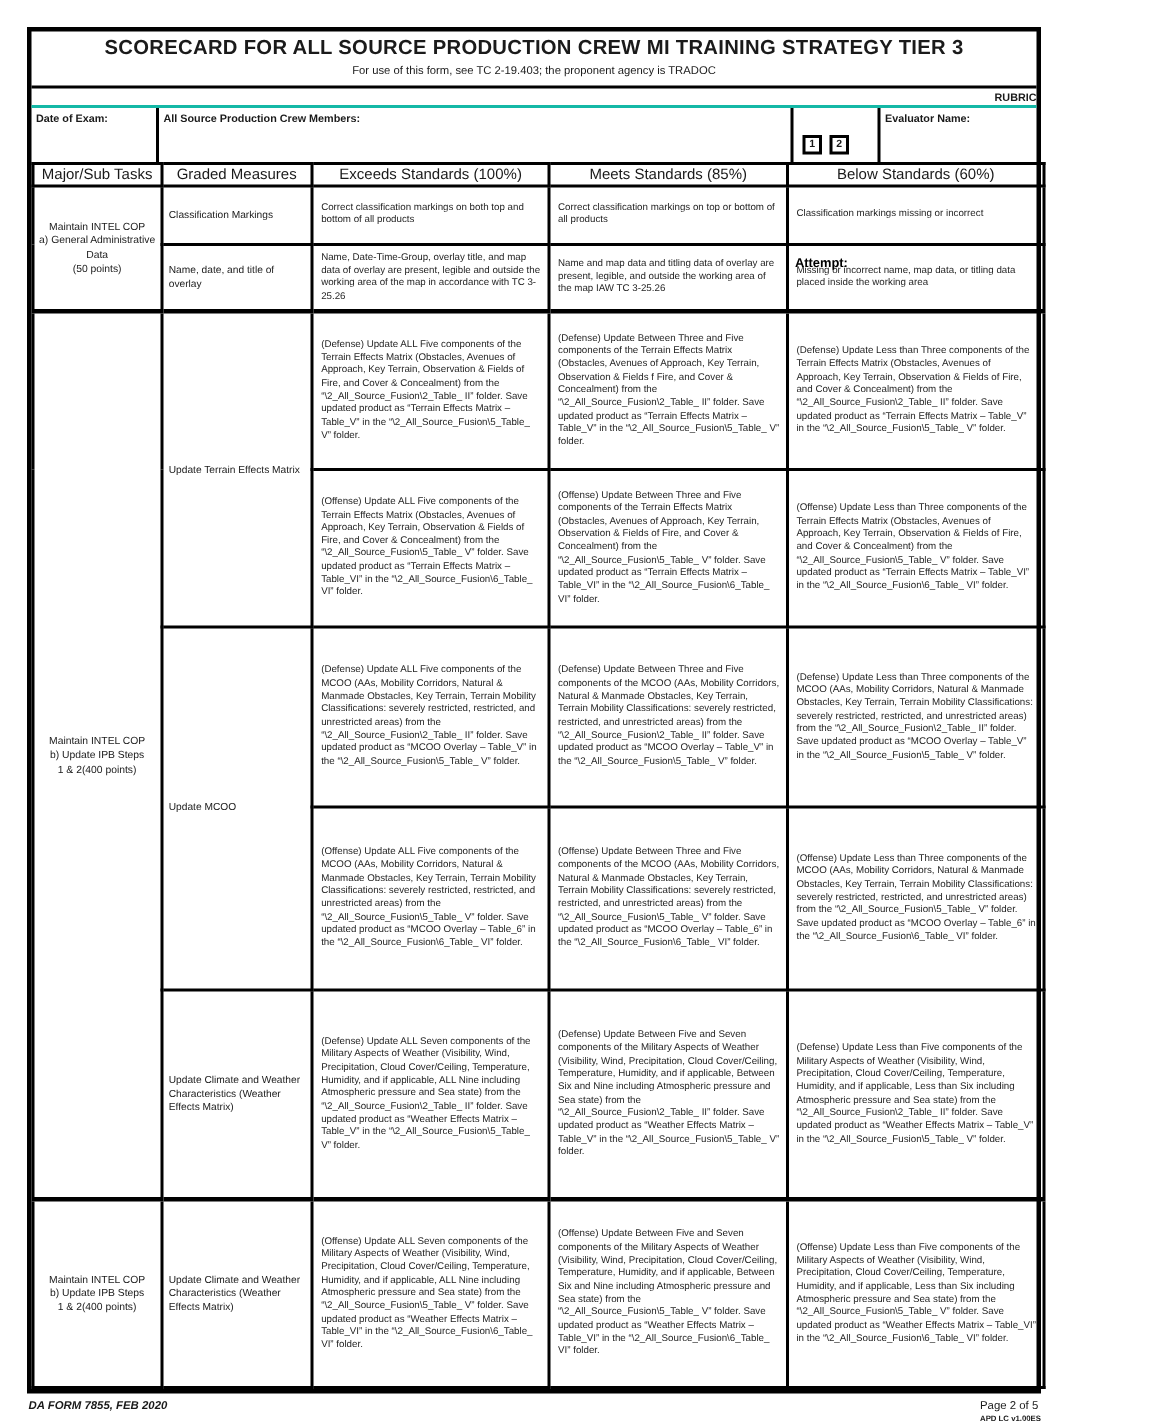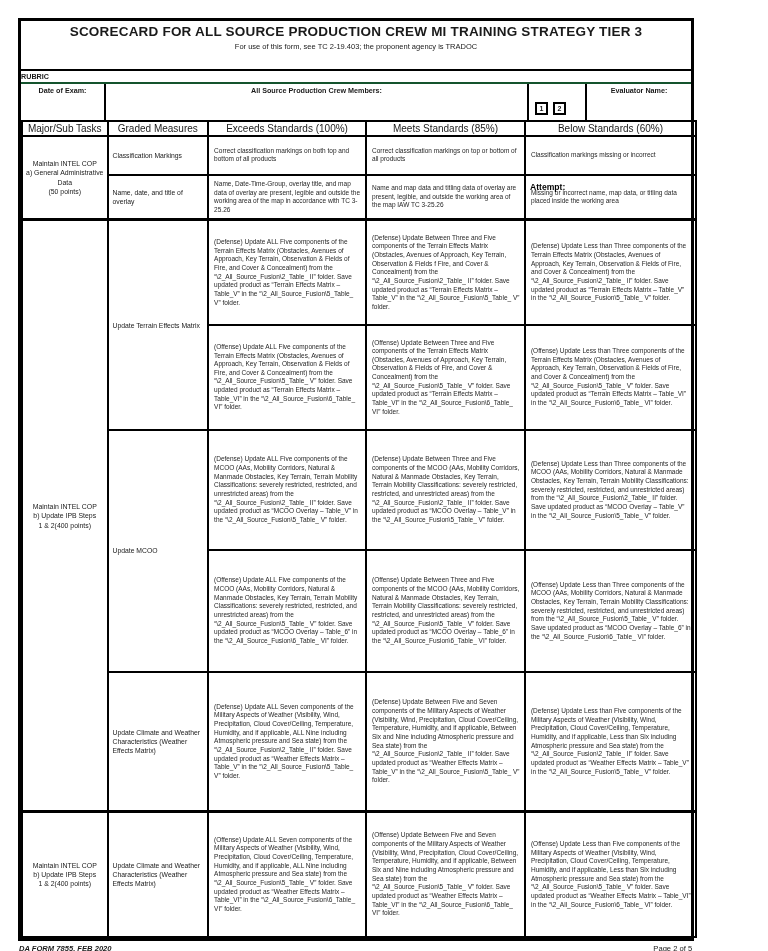--- a/index.html
+++ b/index.html
@@ -3,25 +3,25 @@
 <meta charset="utf-8">
 <style>
   html,body{margin:0;padding:0;}
   body{
     width:768px;height:951px;background:#ffffff;
     font-family:"Liberation Sans","DejaVu Sans",sans-serif;
     color:#1a1a1a;position:relative;overflow:hidden;
   }
   .sheet{position:absolute;left:18px;top:18px;width:676px;}
   .formbox{border:3px solid #000;}
-  .titleblock{border-bottom:2px solid #000;text-align:center;padding:3px 2px 18px 2px;}
+  .titleblock{border-bottom:2px solid #000;text-align:center;padding:3px 2px 6px 2px;}
   .title{font-size:13.5px;font-weight:bold;letter-spacing:.2px;line-height:1.25;}
   .subtitle{font-size:7.5px;margin-top:1px;}
-  .band{border-bottom:2px solid #14532d;text-align:left;font-weight:bold;font-size:7.2px;padding:1px 0;}
-  .inforow{display:flex;height:36px;text-align:center;}
+  .band{border-bottom:2px solid #14b8a6;text-align:right;font-weight:bold;font-size:7.2px;padding:1px 0;}
+  .inforow{display:flex;height:36px;}
   .inforow .cell{border-right:2px solid #000;padding:2px 3px;font-weight:bold;font-size:7.2px;box-sizing:border-box;position:relative;}
   .inforow .cell:last-child{border-right:none;}
   .c-date{width:85px;}
   .c-crew{flex:1;}
   .c-pages{width:58px;display:flex;align-items:flex-end;gap:5px;padding-bottom:5px !important;padding-left:6px !important;}
   .c-eval{width:104px;}
   .pagebox{width:13px;height:13px;border:2px solid #000;box-sizing:border-box;display:flex;align-items:center;justify-content:center;font-size:7px;font-weight:bold;background:#fff;cursor:pointer;}
   .fieldarea{position:absolute;left:2px;right:2px;top:12px;bottom:2px;}
   table.rubric{border-collapse:collapse;table-layout:fixed;width:676px;}
   table.rubric td,table.rubric th{border:2px solid #000;box-sizing:border-box;vertical-align:middle;overflow:hidden;}

